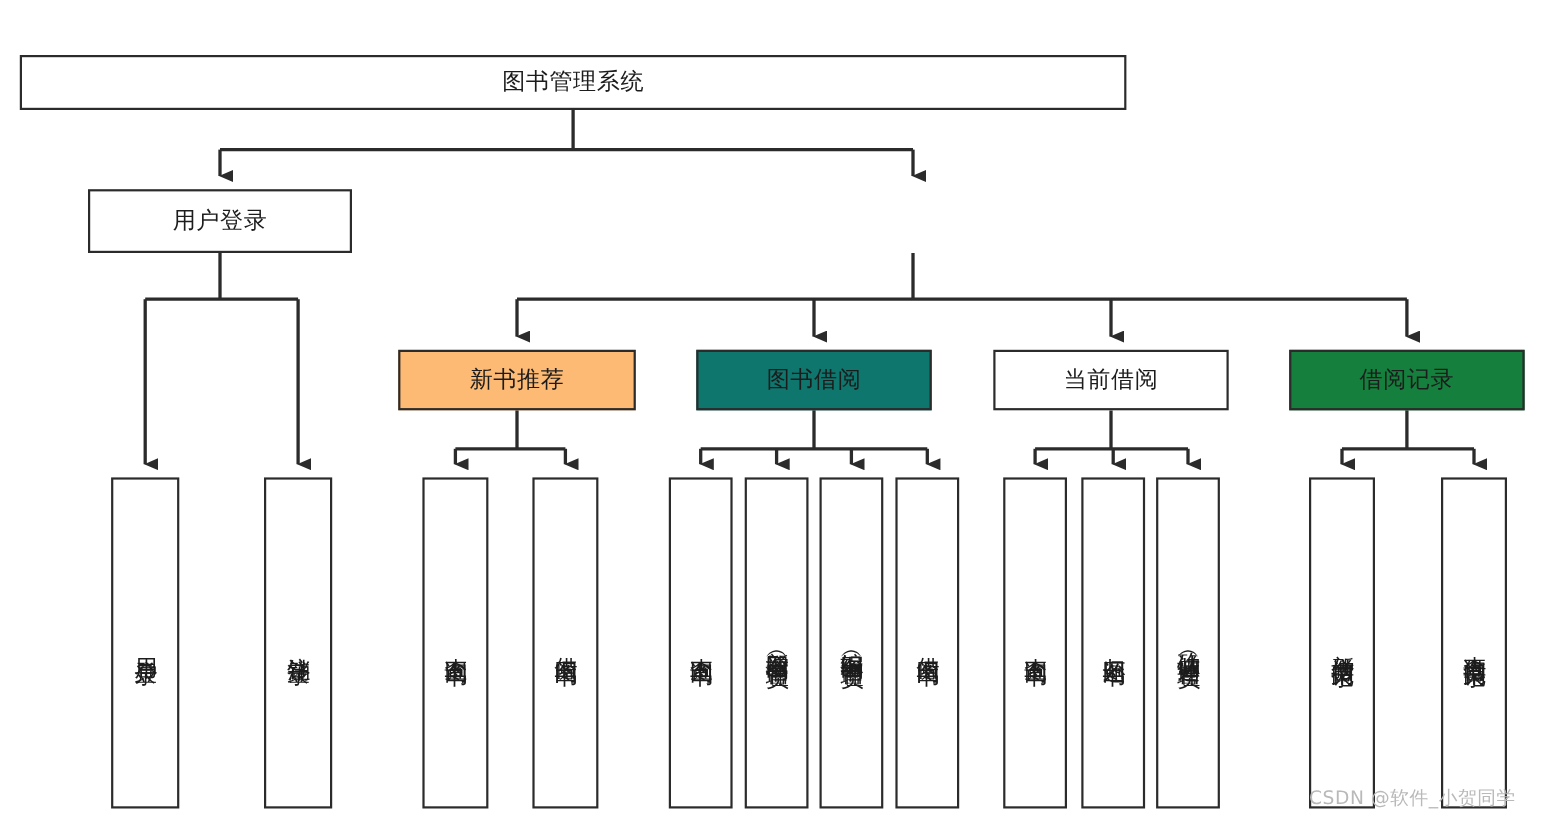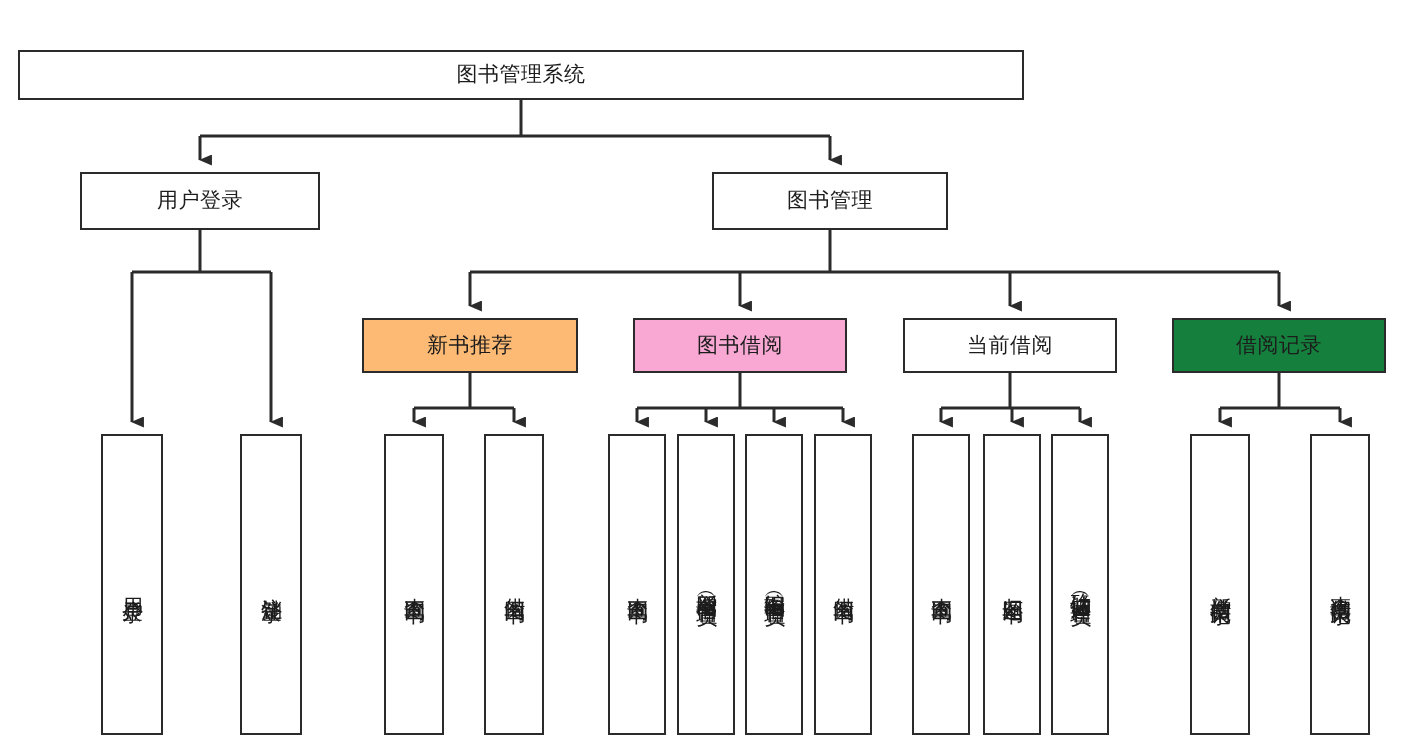--- a/index.html
+++ b/index.html
@@ -128,28 +128,25 @@
     </g>
   </svg>
 
   <div class="node h" style="left: 18px; top: 14px; width: 1006px; height: 50px; border-color: rgb(43, 43, 43); background: rgb(255, 255, 255); color: rgb(28, 28, 28); margin-top: 36px;">
     <span class="label">图书管理系统</span>
   </div>
 
   <div class="node h" style="left: 80px; top: 172px; width: 240px; height: 58px; border-color: rgb(43, 43, 43); background: rgb(255, 255, 255); color: rgb(28, 28, 28);">
     <span class="label">用户登录</span>
   </div>
-  <div class="node h" style="left: 712px; top: 172px; width: 236px; height: 58px; border-color: rgb(43, 43, 43); background: rgb(255, 255, 255); color: rgb(28, 28, 28);">
-    <span class="label">图书管理</span>
-  </div>
 
   <div class="node h" style="left: 362px; top: 318px; width: 216px; height: 55px; border-color: rgb(43, 43, 43); background: #fdba74; color: rgb(28, 28, 28);">
     <span class="label">新书推荐</span>
   </div>
-  <div class="node h" style="left: 633px; top: 318px; width: 214px; height: 55px; border-color: rgb(43, 43, 43); background: #f9a8d4; color: rgb(28, 28, 28);">
+  <div class="node h" style="left: 633px; top: 318px; width: 214px; height: 55px; border-color: rgb(43, 43, 43); background: #0f766e; color: rgb(28, 28, 28);">
     <span class="label">图书借阅</span>
   </div>
   <div class="node h" style="left: 903px; top: 318px; width: 214px; height: 55px; border-color: rgb(43, 43, 43); background: rgb(255, 255, 255); color: rgb(28, 28, 28);">
     <span class="label">当前借阅</span>
   </div>
   <div class="node h" style="left: 1172px; top: 318px; width: 214px; height: 55px; border-color: rgb(43, 43, 43); background: #15803d; color: rgb(28, 28, 28);">
     <span class="label">借阅记录</span>
   </div>
 
   <div class="node v" style="left: 101px; top: 434px; width: 62px; height: 301px; border-color: rgb(43, 43, 43); background: rgb(255, 255, 255); color: rgb(28, 28, 28);">
@@ -185,14 +182,15 @@
   <div class="node v" style="left: 1051px; top: 434px; width: 58px; height: 301px; border-color: rgb(43, 43, 43); background: rgb(255, 255, 255); color: rgb(28, 28, 28);">
     <span class="label">确认归还（管理员）</span>
   </div>
   <div class="node v" style="left: 1190px; top: 434px; width: 60px; height: 301px; border-color: rgb(43, 43, 43); background: rgb(255, 255, 255); color: rgb(28, 28, 28);">
     <span class="label">新增借阅记录</span>
   </div>
   <div class="node v" style="left: 1310px; top: 434px; width: 60px; height: 301px; border-color: rgb(43, 43, 43); background: rgb(255, 255, 255); color: rgb(28, 28, 28);">
     <span class="label">查询借阅记录</span>
   </div>
 
+  <div id="watermark" style="color: rgb(185, 185, 185);">CSDN @软件_小贺同学</div>
 
 </div>
 
 </body></html>

